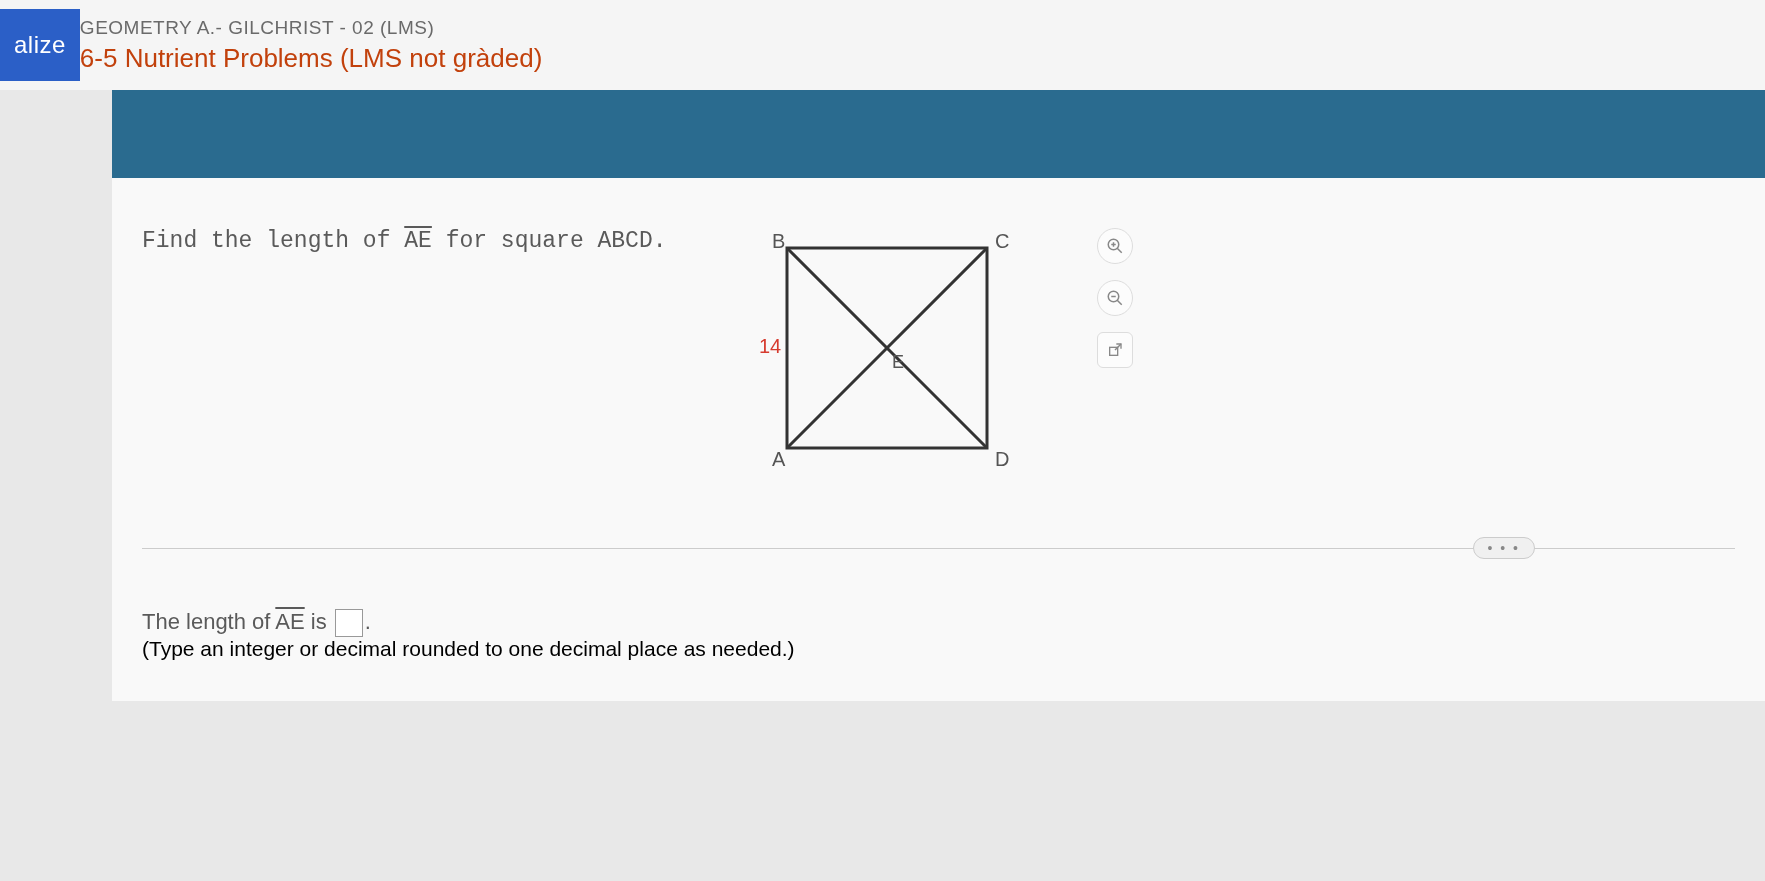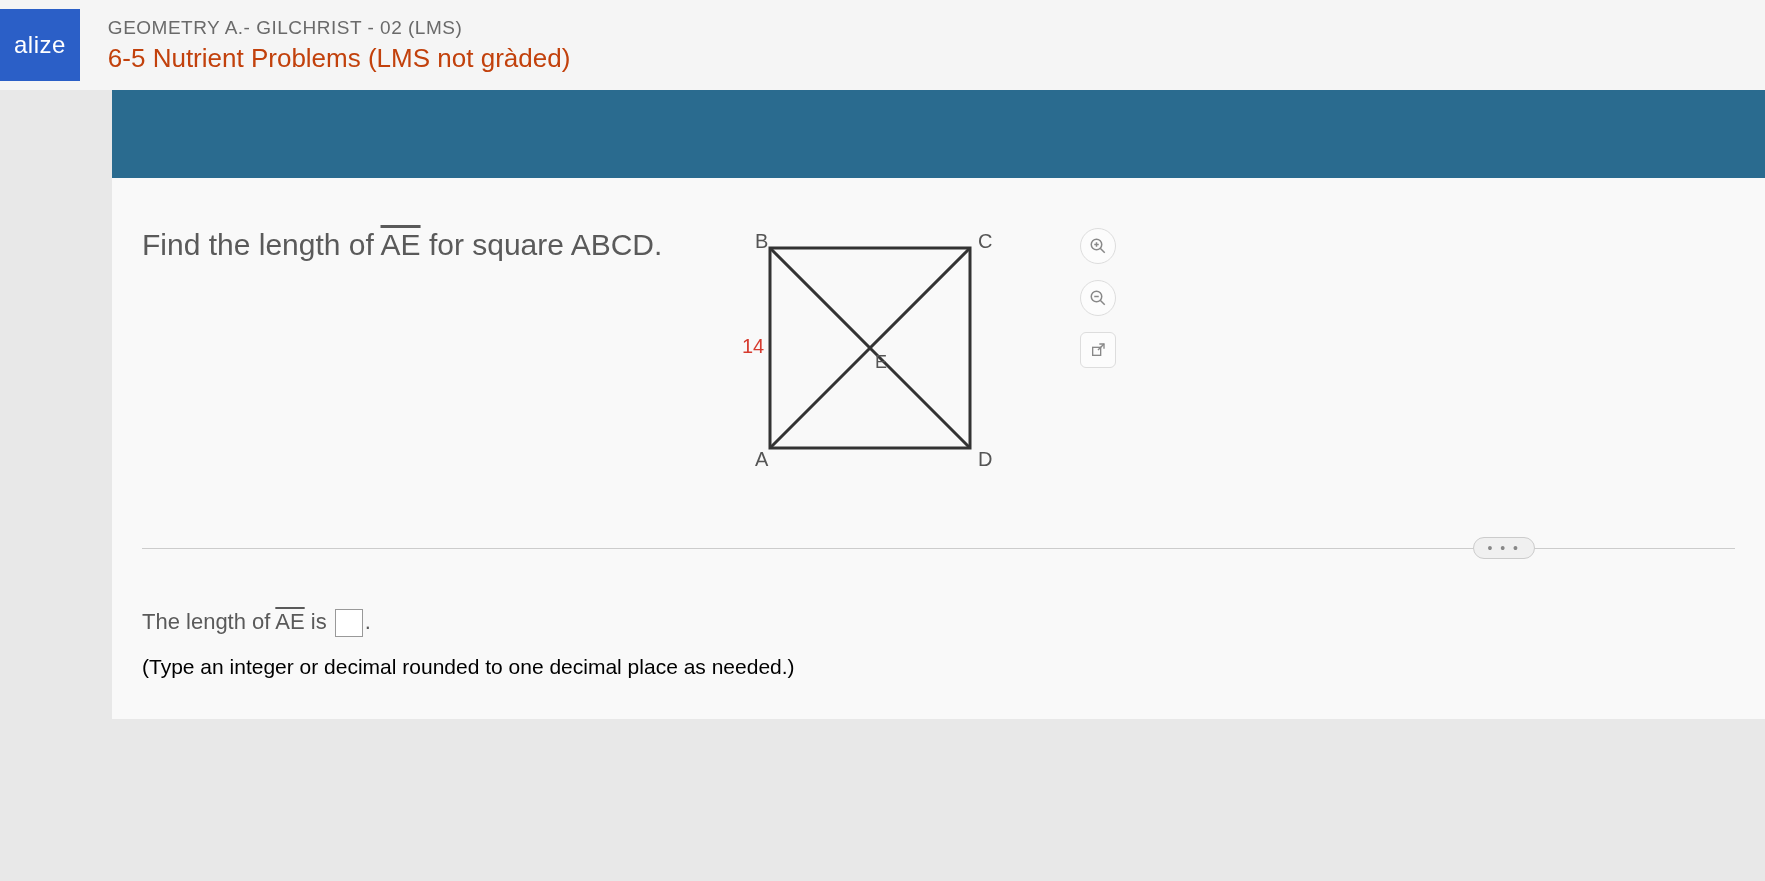--- a/index.html
+++ b/index.html
@@ -26,21 +26,20 @@
       color: white;
       font-size: 24px;
       padding: 18px 14px;
       font-weight: 400;
       height: 72px;
       display: flex;
       align-items: center;
       letter-spacing: 0.5px;
     }
     .header-text {
-      margin-left: 28px;
       color: #6a6a6a;
     }
     .course-name {
       font-size: 19px;
       letter-spacing: 0.5px;
       margin-bottom: 4px;
     }
     .assignment-name {
       font-size: 26px;
       color: #c2410c;
@@ -56,24 +55,25 @@
       margin-left: 112px;
       background: #f9f9f9;
       padding: 0;
     }
     .problem-area {
       padding: 50px 30px 20px 30px;
       display: flex;
       align-items: flex-start;
     }
     .problem-text {
-      font-size: 30px;
+      font-size: 23px;
       color: #5a5a5a;
-      margin-right: 48px;
+      margin-right: 60px;
       white-space: nowrap;
+      font-family: Liberation Mono, monospace;
     }
     .overline {
       text-decoration: overline;
     }
     .diagram-container {
       position: relative;
       width: 350px;
       height: 260px;
     }
     .tools {
@@ -114,21 +114,21 @@
       color: #888;
       font-size: 14px;
       letter-spacing: 2px;
     }
     .answer-area {
       padding: 60px 30px 40px 30px;
       font-size: 22px;
       color: #5a5a5a;
     }
     .answer-line {
-      margin-bottom: 18px;
+      margin-bottom: 0;
     }
     .answer-input {
       display: inline-block;
       width: 28px;
       height: 28px;
       border: 1px solid #999;
       background: white;
       vertical-align: middle;
       margin: 0 2px;
     }

